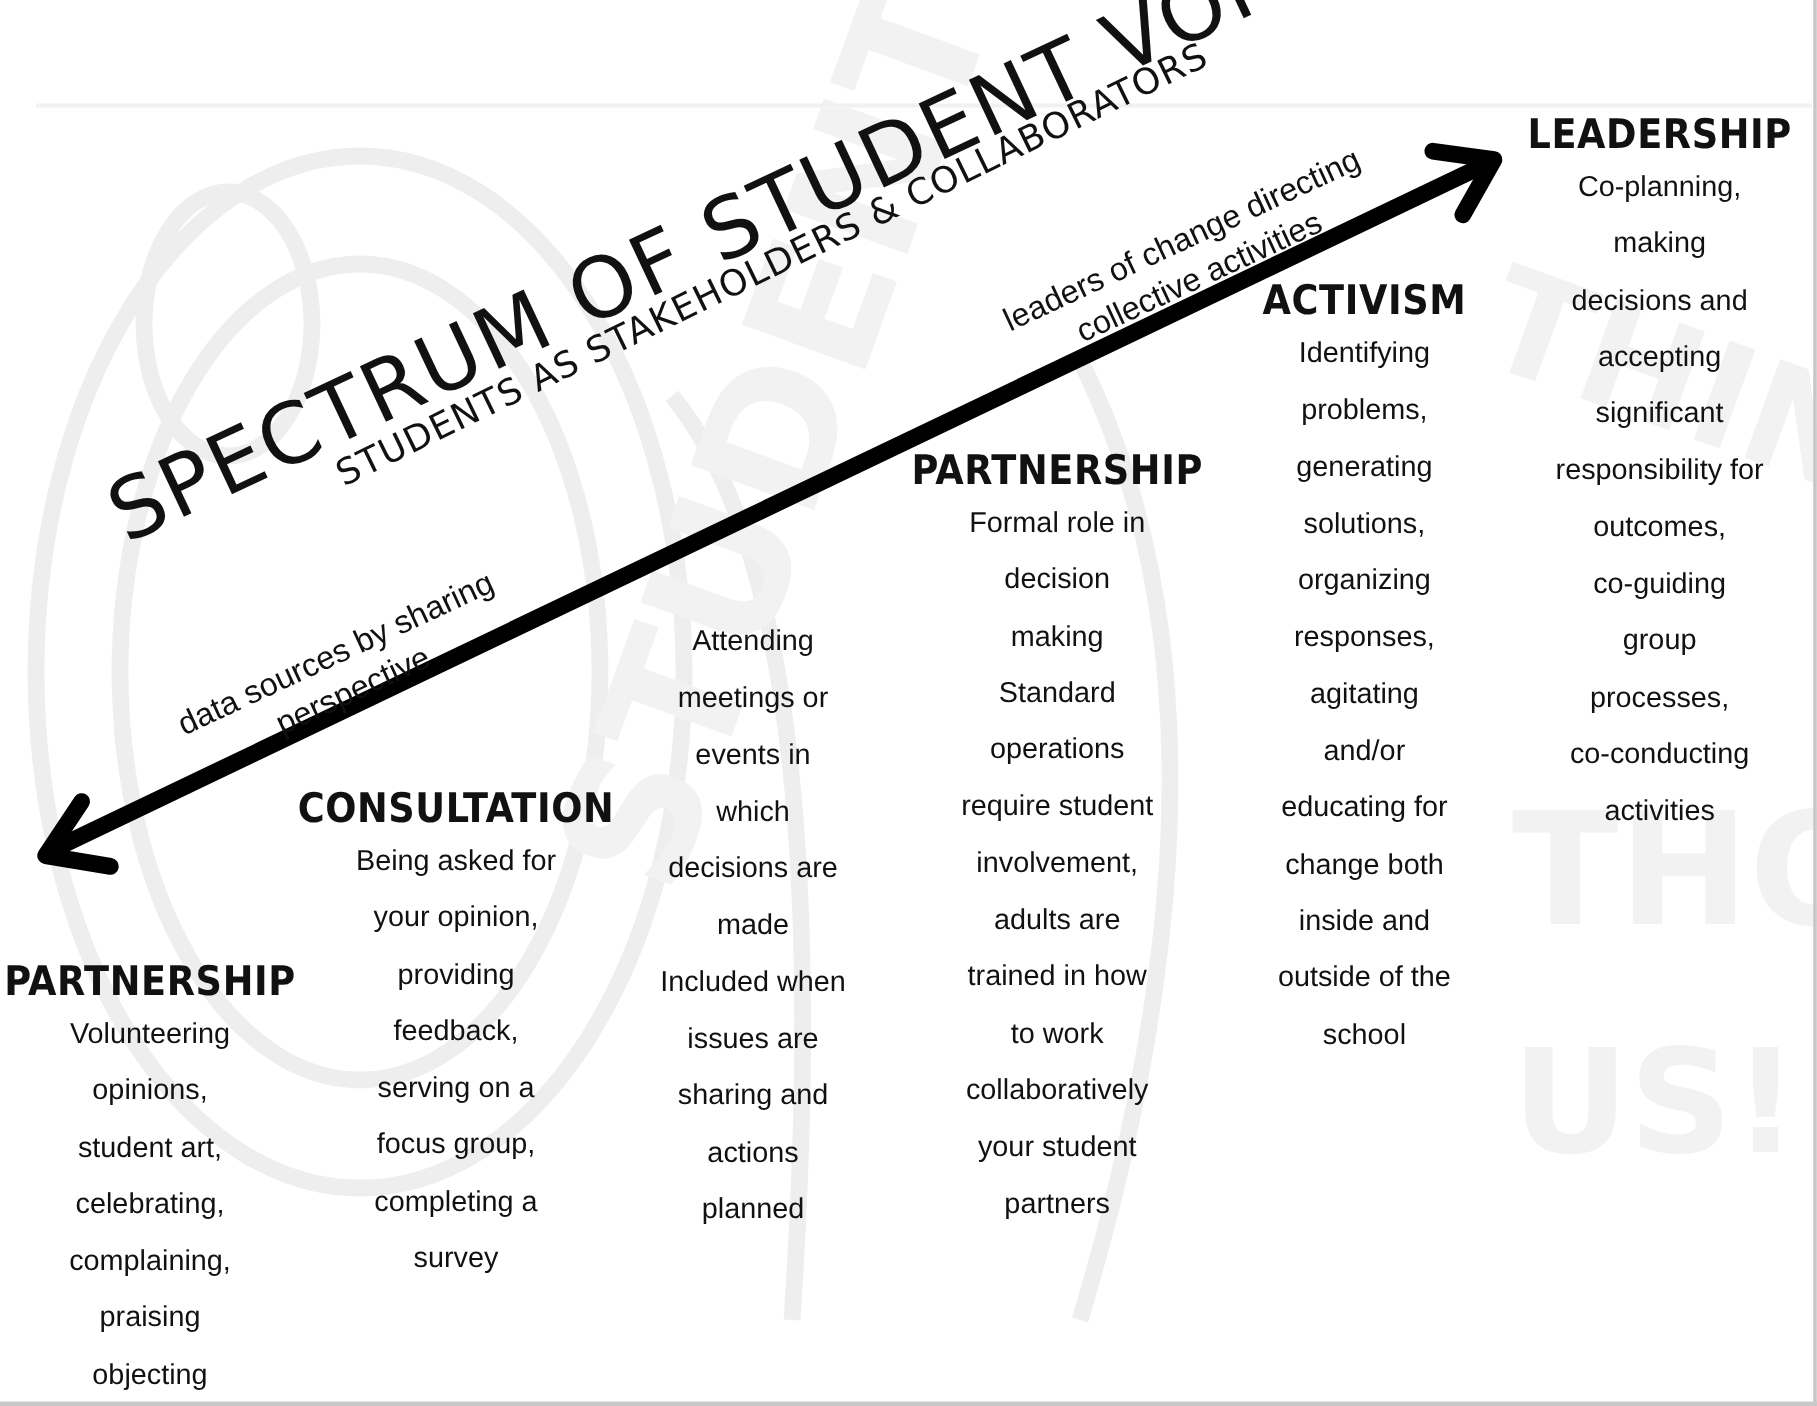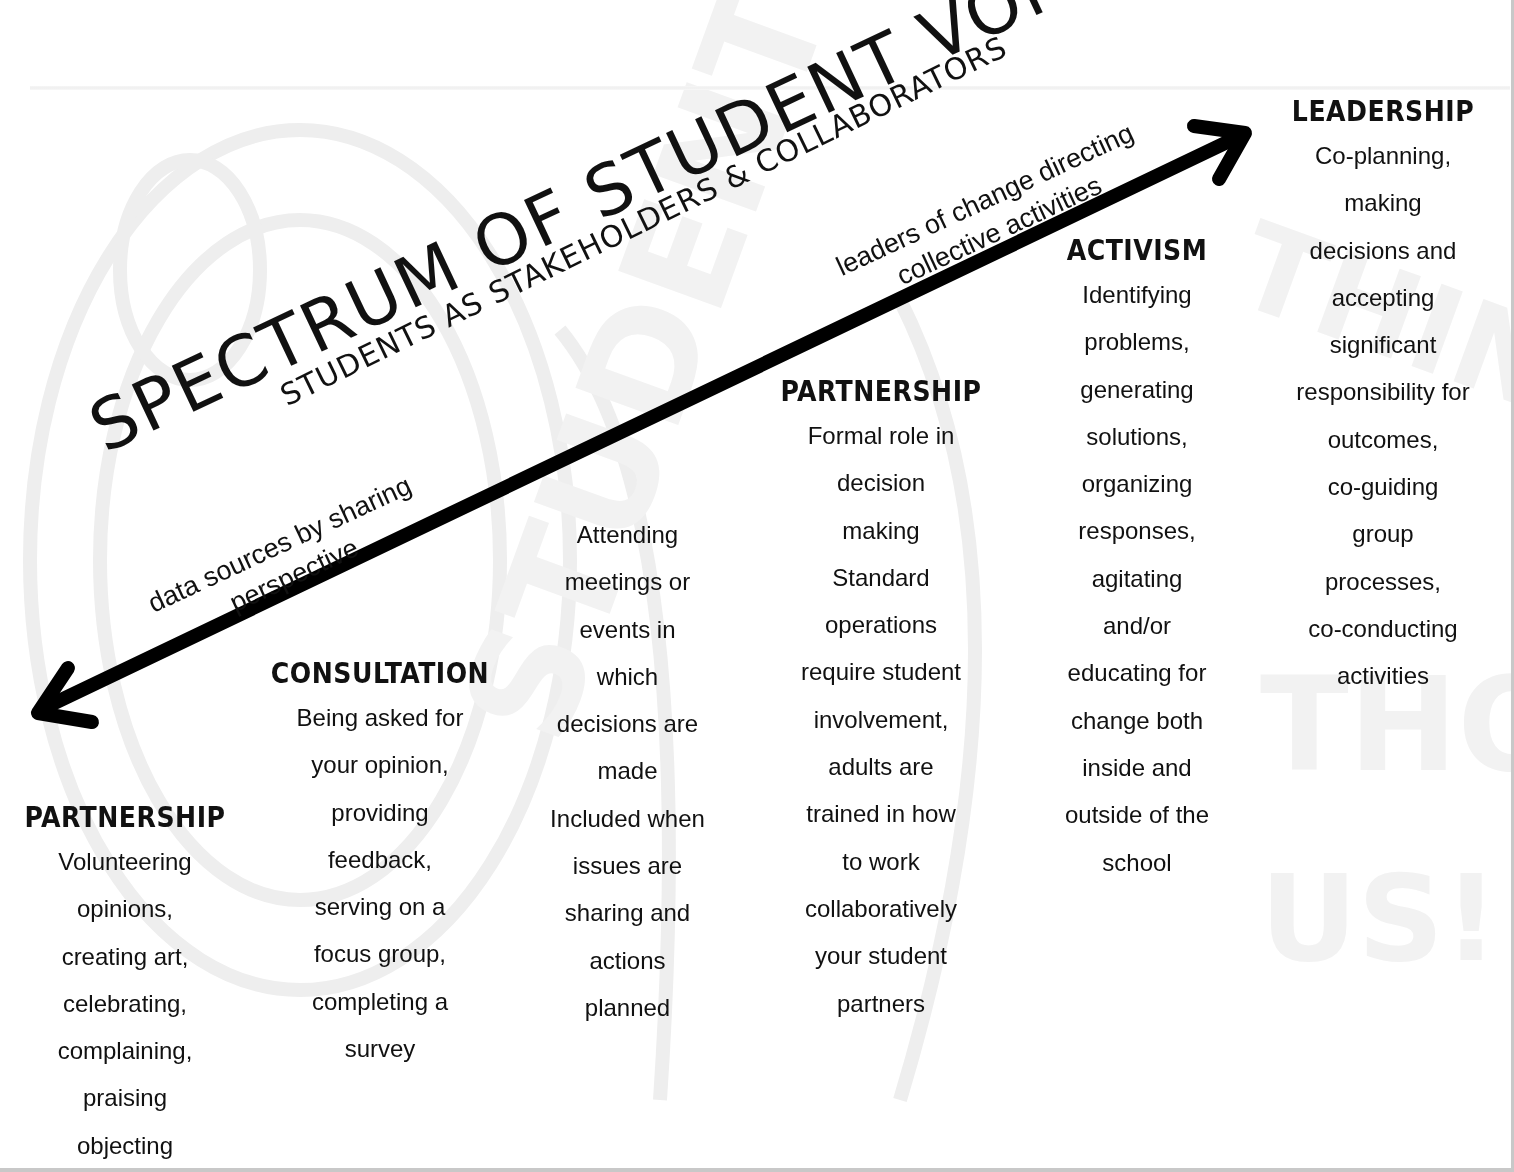--- a/index.html
+++ b/index.html
@@ -42,21 +42,21 @@
   }
   .annot {
     font-family: "Liberation Sans", sans-serif;
     font-size: 27px; line-height: 34px; text-align: center;
   }
   .stage {
     position: absolute; text-align: center;
   }
   .stage-title {
     font-family: "DejaVu Sans Condensed", "DejaVu Sans", sans-serif;
-    font-size: 28px; line-height: 40px; letter-spacing: 0.5px;
+    font-size: 34px; line-height: 40px; letter-spacing: 0.5px;
     font-weight: bold; white-space: nowrap;
   }
   .stage-desc {
     font-family: "Liberation Sans", sans-serif;
     font-size: 24px; line-height: 47.3px;
     white-space: pre-line;
   }
 </style>
 </head>
 <body>
@@ -102,21 +102,21 @@
 
 <div class="rot annot" style="left:104px; top:570px; transform: rotate(-25deg); white-space: pre-line; width: 340px;">
   <span>data sources by sharing
 perspective</span>
 </div>
 
 <div class="stage" style="left:0px; top:798px; width:250px;">
   <div class="stage-title">PARTNERSHIP</div>
   <div class="stage-desc">Volunteering
 opinions,
-creating art,
+student art,
 celebrating,
 complaining,
 praising
 objecting</div>
 </div>
 
 <div class="stage" style="left:240px; top:654px; width:280px;">
   <div class="stage-title">CONSULTATION</div>
   <div class="stage-desc">Being asked for
 your opinion,

